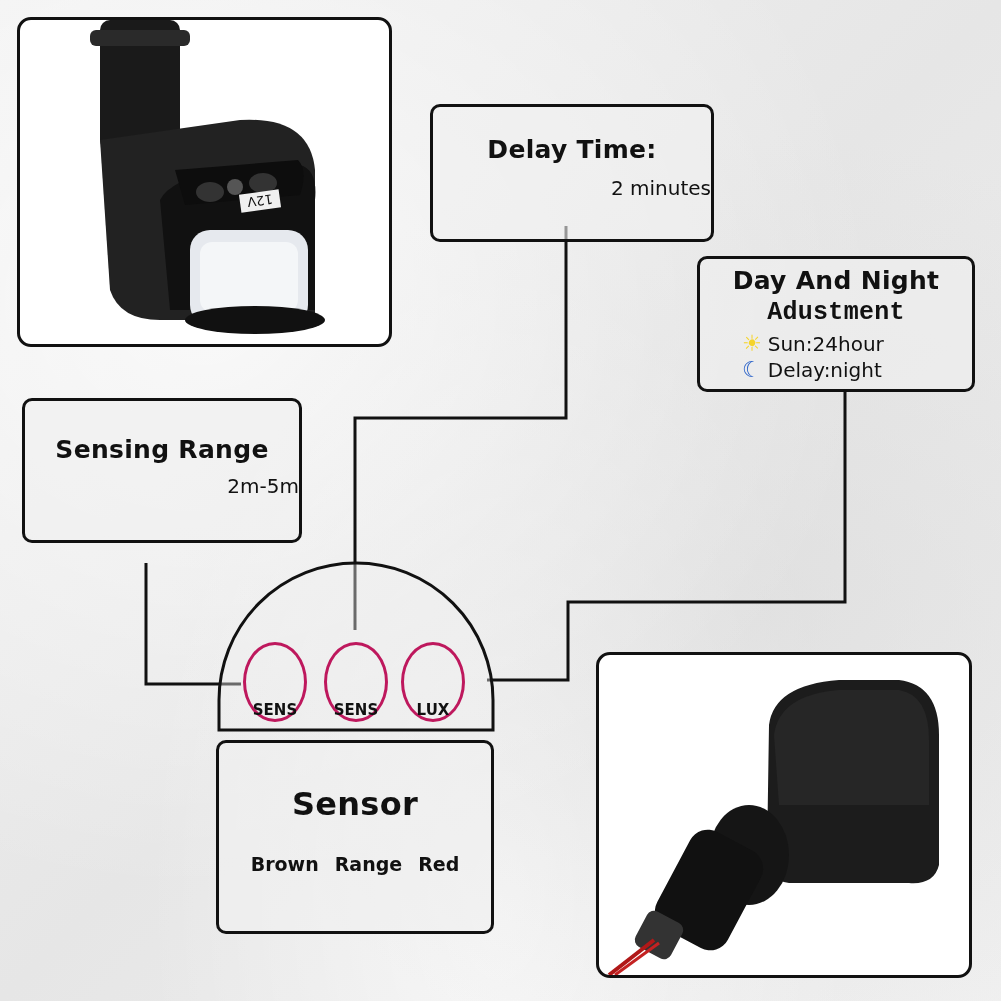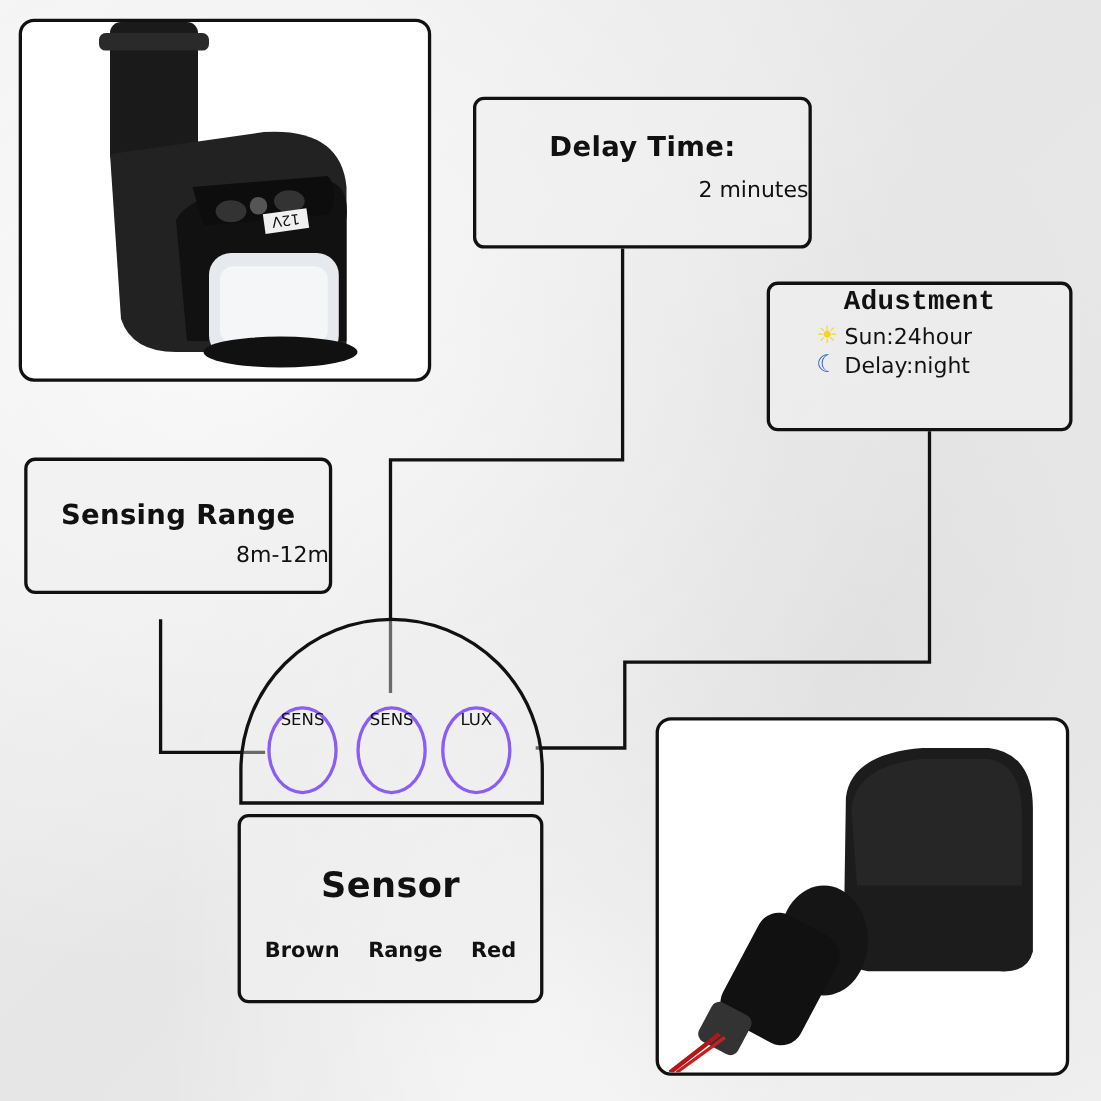--- a/index.html
+++ b/index.html
@@ -21,23 +21,23 @@
   }
   .photo { background: #ffffff; border-radius: 14px; overflow: hidden; }
   .title {
     font-family: "DejaVu Sans", sans-serif; font-weight: bold;
     text-align: center; letter-spacing: 0.3px;
   }
   .sub { text-align: right; font-family: "DejaVu Sans", sans-serif; }
   svg.wires { position: absolute; left: 0; top: 0; }
   .knob {
     position: absolute; box-sizing: border-box;
-    width: 64px; height: 80px; border: 3px solid #8b5cf6; border-radius: 50%;
-    display: flex; align-items: flex-start; justify-content: center;
-    font-weight: normal; font-size: 15px; background: transparent;
+    width: 64px; height: 80px; border: 3px solid #be185d; border-radius: 50%;
+    display: flex; align-items: flex-end; justify-content: center;
+    font-weight: bold; font-size: 15px; background: transparent;
   }
   .row { display: flex; align-items: center; justify-content: flex-start; gap: 6px; }
 </style>
 </head>
 <body>
 
 <svg class="wires" width="1001" height="1001">
 
   <polyline points="566,226 566,418 355,418 355,630" fill="none" stroke="#111" stroke-width="3"></polyline>
 
@@ -59,55 +59,56 @@
     <ellipse cx="235" cy="300" rx="70" ry="14" fill="#111"></ellipse>
     <path d="M155,150 L278,140 Q288,150 280,175 L165,185 Z" fill="#0d0d0d"></path>
     <ellipse cx="190" cy="172" rx="14" ry="10" fill="#333"></ellipse>
     <ellipse cx="243" cy="163" rx="14" ry="10" fill="#333"></ellipse>
     <circle cx="215" cy="167" r="8" fill="#555"></circle>
     <rect x="220" y="172" width="40" height="18" fill="#f0f0f0" transform="rotate(-8 240 181)"></rect>
     <text x="240" y="186" font-size="13" font-family="DejaVu Sans, sans-serif" text-anchor="middle" fill="#111" transform="rotate(172 240 181)">12V</text>
   </svg>
 </div>
 
-<div class="box" style="left:430px; top:88px; width:308px; height:138px;">
+<div class="box" style="left:430px; top:104px; width:284px; height:138px;">
   <div class="title" style="margin-top:28px; font-size:25px;">Delay Time:</div>
   <div class="sub" style="margin-top:12px; font-size:20px;">2 minutes</div>
 </div>
 
 <div class="box" style="left:697px; top:256px; width:278px; height:136px;">
+  <div class="title" style="margin-top:6px; font-size:25px; line-height:32px;">Day And Night</div>
   <div class="title" style="font-size:25px; line-height:32px;font-family:Liberation Mono, monospace;">Adustment</div>
   <div class="row" style="margin-left:42px; margin-top:2px; font-size:20px; line-height:26px;">
     <span style="color:#f5d42a; font-size:22px;">☀</span>
     <span>Sun:24hour</span>
   </div>
   <div class="row" style="margin-left:42px; font-size:20px; line-height:26px;">
     <span style="color:#2b63c9; font-size:22px;">☾</span>
     <span>Delay:night</span>
   </div>
 </div>
 
-<div class="box" style="left:22px; top:416px; width:280px; height:124px;">
+<div class="box" style="left:22px; top:398px; width:280px; height:145px;">
   <div class="title" style="margin-top:34px; font-size:25px;">Sensing Range</div>
-  <div class="sub" style="margin-top:10px; font-size:20px;">8m-12m</div>
+  <div class="sub" style="margin-top:10px; font-size:20px;">2m-5m</div>
 </div>
 
 <div class="knob" style="left:243px; top:642px;">
   <span>SENS</span>
 </div>
 <div class="knob" style="left:324px; top:642px;">
   <span>SENS</span>
 </div>
 <div class="knob" style="left:401px; top:642px;">
   <span>LUX</span>
 </div>
 
-<div class="box" style="left:216px; top:740px; width:278px; height:172px;">
+<div class="box" style="left:216px; top:740px; width:278px; height:194px;">
   <div class="title" style="margin-top:42px; font-size:32px;">Sensor</div>
-  <div style="display:flex; justify-content:center; gap:26px; margin-top:30px; font-weight:bold; font-size:19px;">
+  <div style="display:flex; justify-content:center; gap:16px; margin-top:30px; font-weight:bold; font-size:19px;">
     <span>Brown</span>
     <span>Range</span>
     <span>Red</span>
   </div>
 </div>
 
 <div class="box photo" style="left:596px; top:652px; width:376px; height:326px;">
   <svg width="370" height="320" viewBox="0 0 370 320">
     <path d="M170,70 Q175,30 240,25 L300,25 Q340,30 340,80 L340,210 Q335,230 310,228 L190,228 Q168,225 168,200 Z" fill="#1c1c1c"></path>
     <path d="M175,80 Q180,40 240,35 L300,35 Q330,40 330,85 L330,150 L180,150 Z" fill="#262626"></path>

